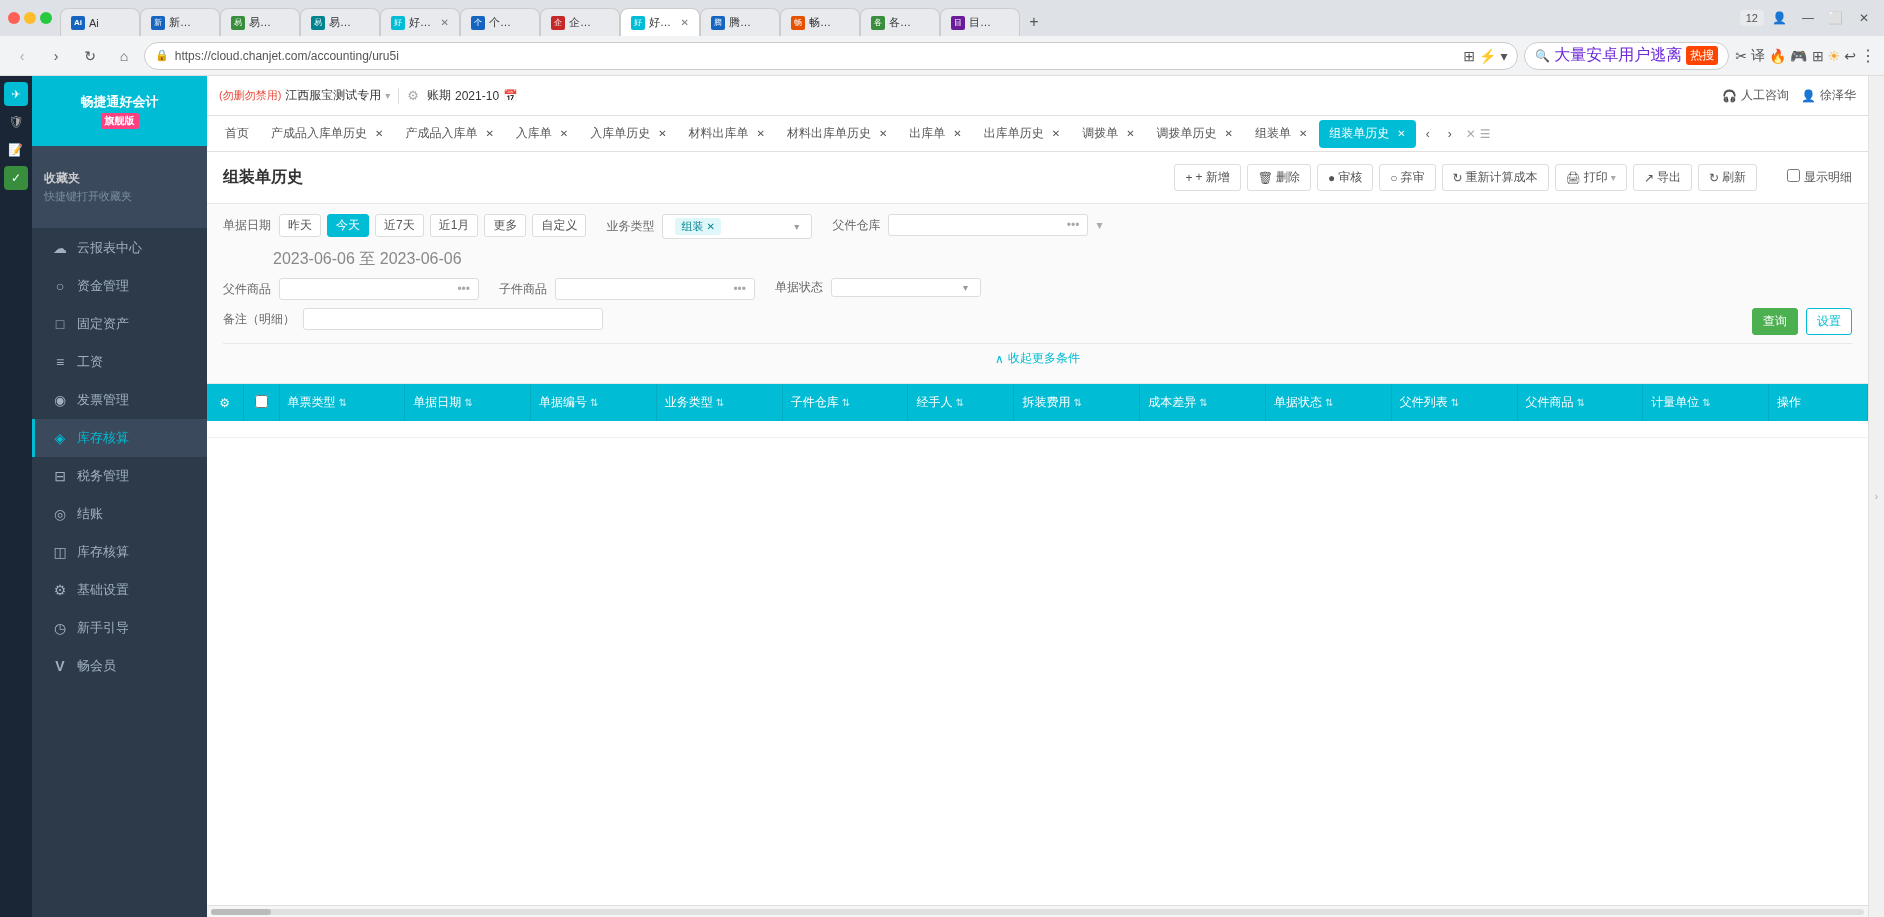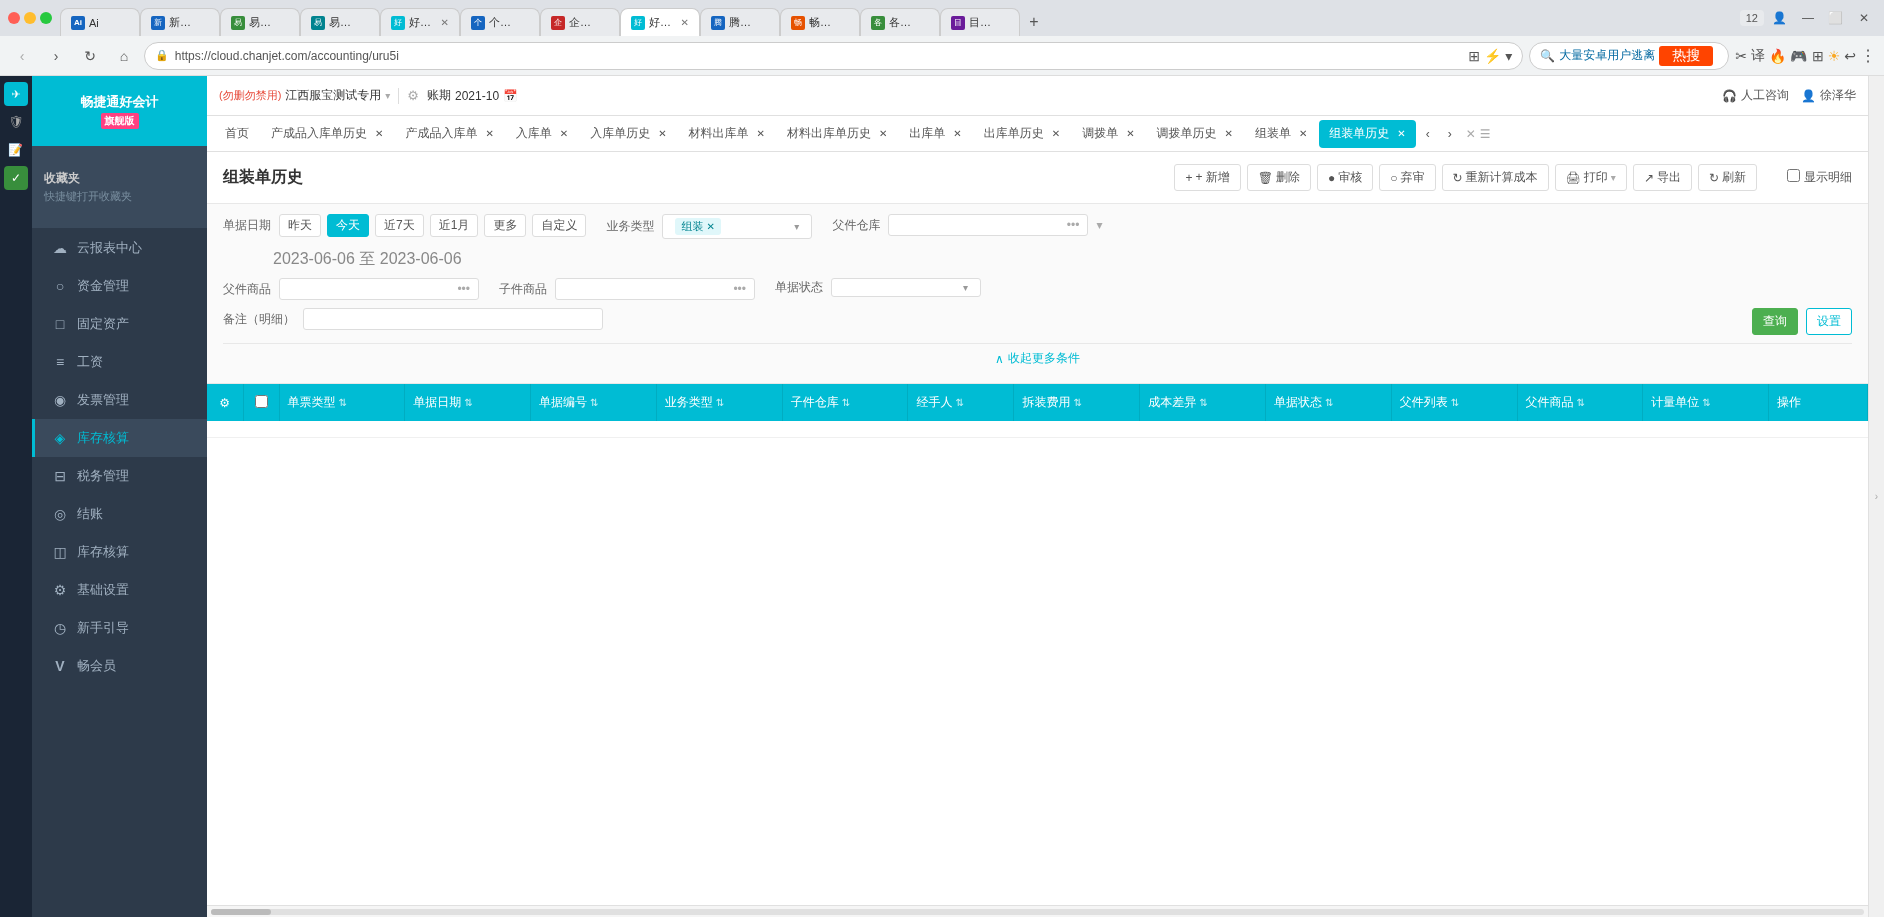--- a/index.html
+++ b/index.html
@@ -18,22 +18,22 @@
     .win-btn { width: 24px; height: 24px; border-radius: 4px; display: flex; align-items: center; justify-content: center; font-size: 12px; cursor: pointer; color: #555; }
 
     
     .browser-toolbar { background: #f1f3f4; height: 40px; display: flex; align-items: center; padding: 0 8px; gap: 6px; border-bottom: 1px solid #ddd; }
     .nav-btn { width: 28px; height: 28px; border-radius: 50%; display: flex; align-items: center; justify-content: center; cursor: pointer; color: #555; font-size: 14px; }
     .nav-btn.disabled { color: #aaa; cursor: default; }
     .address-bar { flex: 1; height: 28px; border-radius: 14px; background: #fff; border: 1px solid #ccc; display: flex; align-items: center; padding: 0 10px; font-size: 12px; color: #333; gap: 6px; }
     .lock-icon { color: #4caf50; font-size: 11px; }
     .url-text { color: #555; font-size: 12px; }
     .search-area { display: flex; align-items: center; gap: 4px; height: 28px; border: 1px solid #ccc; border-radius: 14px; background: #fff; padding: 0 10px; min-width: 200px; }
-    .search-text { font-size: 12px; color: #0369a1; }
-    .hot-badge { background: #ff4400; color: #fff; font-size: 14px; padding: 1px 13px; border-radius: 3px; }
+    .search-text { font-size: 16px; color: #6d28d9; }
+    .hot-badge { background: #ff4400; color: #fff; font-size: 12px; padding: 1px 4px; border-radius: 3px; }
     .toolbar-icons { display: flex; gap: 4px; align-items: center; }
 
     
     .app-container { display: flex; height: calc(917px - 76px); }
 
     
     .sidebar { width: 175px; background: #2d3a4a; display: flex; flex-direction: column; height: 100%; }
     .sidebar-logo { background: #00bcd4; height: 70px; display: flex; flex-direction: column; align-items: center; justify-content: center; color: #fff; font-size: 13px; font-weight: bold; position: relative; }
     .sidebar-favorites { background: #3a4a5c; padding: 24px 12px; color: #a0b0c0; font-size: 12px; cursor: pointer; border-bottom: 1px solid #2d3a4a; }
     .sidebar-menu { flex: 1; overflow-y: auto; }

